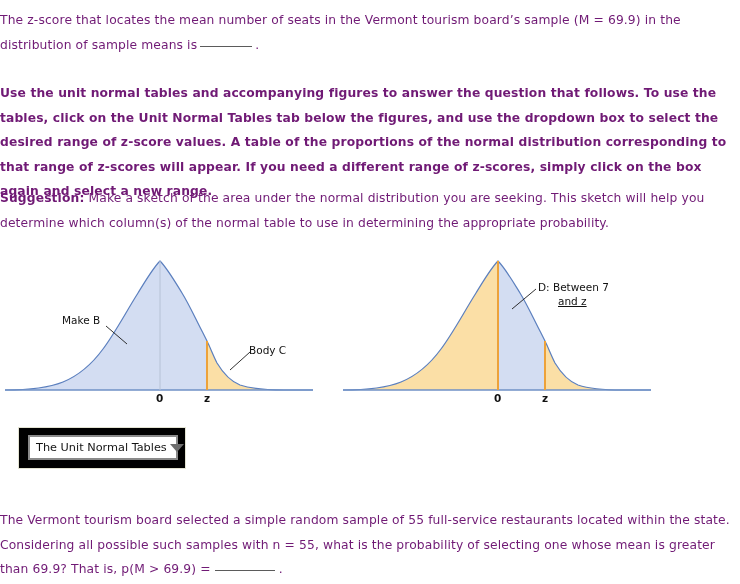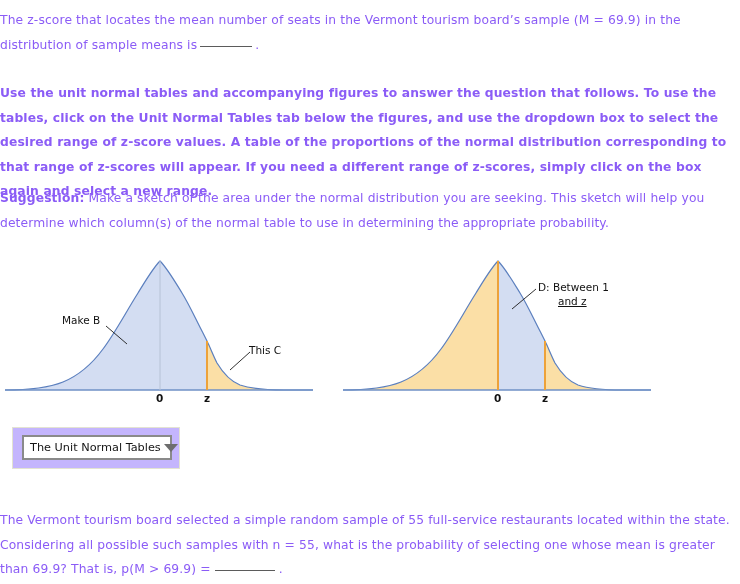--- a/index.html
+++ b/index.html
@@ -13,21 +13,21 @@
     font-family: "DejaVu Sans", "Liberation Sans", sans-serif;
     color: #1a1a1a;
     position: relative;
     overflow: hidden;
   }
 
   .para {
     position: absolute;
     font-size: 12.3px;
     line-height: 24.5px;
-    color: #8b5cf6;
+    color: #701a75;
     letter-spacing: 0.01em;
   }
 
   .q1 { left: 0px;  top: 8px;  width: 735px; }
   .instr { left: 0px; top: 81px; width: 738px; font-weight: bold; }
   .sugg { left: 0px; top: 186px; width: 730px; }
   .q2 { left: 0px; top: 508px; width: 730px; }
 
   .bold { font-weight: bold; margin-top: 40px; }
 
@@ -80,25 +80,25 @@
     position: absolute;
     font-size: 10.5px;
     color: #111;
     font-weight: bold;
     white-space: nowrap;
   }
 
   
   #tables-tab-wrap {
     position: absolute;
-    left: 12px;
+    left: 18px;
     top: 427px;
     width: 168px;
     height: 42px;
-    background: #c4b5fd;
+    background: #000000;
     border: 1px solid #e3e3d2;
     box-sizing: border-box;
   }
   #tables-dropdown {
     position: absolute;
     left: 9px;
     top: 7px;
     width: 150px;
     height: 25px;
     background: #ffffff;
@@ -179,21 +179,21 @@
 
       <line x1="207" y1="93" x2="207" y2="142" stroke="#eda23a" stroke-width="2"></line>
 
       <line x1="106" y1="325" x2="106" y2="325" stroke="#111" stroke-width="0"></line>
       <path d="M 106,78 L 127,96" stroke="#1a1a1a" stroke-width="0.9" fill="none"></path>
 
       <path d="M 250,104 L 230,122" stroke="#1a1a1a" stroke-width="0.9" fill="none"></path>
     </svg>
 
     <div class="fig-label" style="left:62px; top:66px;">Make B</div>
-    <div class="fig-label" style="left:249px; top:96px;">This C</div>
+    <div class="fig-label" style="left:249px; top:96px;">Body C</div>
 
     <div class="axis-tick-label" style="left:156px; top:144px;">0</div>
     <div class="axis-tick-label" style="left:204px; top:144px;">z</div>
   </div>
 
   <div class="fig" id="fig-right">
     <svg width="340" height="150" viewBox="0 0 340 150">
 
       <path fill="#fbdfa6" d="M 13,142
            C 38,142 56,140 71,134
@@ -230,21 +230,21 @@
 
       <line x1="13" y1="142" x2="321" y2="142" stroke="#6f90c6" stroke-width="1.3"></line>
 
       <line x1="168" y1="13" x2="168" y2="142" stroke="#eda23a" stroke-width="2"></line>
 
       <line x1="215" y1="93" x2="215" y2="142" stroke="#eda23a" stroke-width="2"></line>
 
       <path d="M 206,41 L 182,61" stroke="#1a1a1a" stroke-width="0.9" fill="none"></path>
     </svg>
 
-    <div class="fig-label" style="left:208px; top:33px;">D: Between 1</div>
+    <div class="fig-label" style="left:208px; top:33px;">D: Between 7</div>
     <div class="fig-label" style="left:228px; top:47px;text-decoration:underline;">and z</div>
 
     <div class="axis-tick-label" style="left:164px; top:144px;">0</div>
     <div class="axis-tick-label" style="left:212px; top:144px;">z</div>
   </div>
 </div>
 
 <div id="tables-tab-wrap">
   <div id="tables-dropdown">
     <span class="dd-text">The Unit Normal Tables</span>

